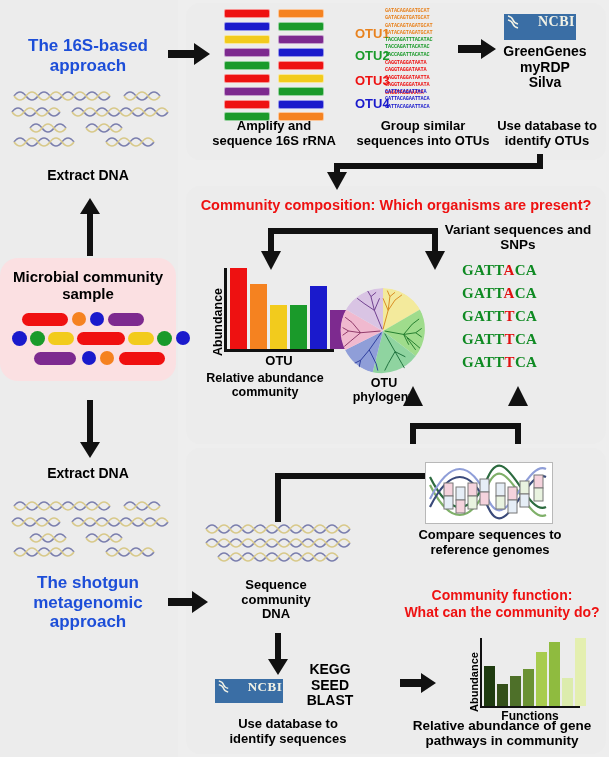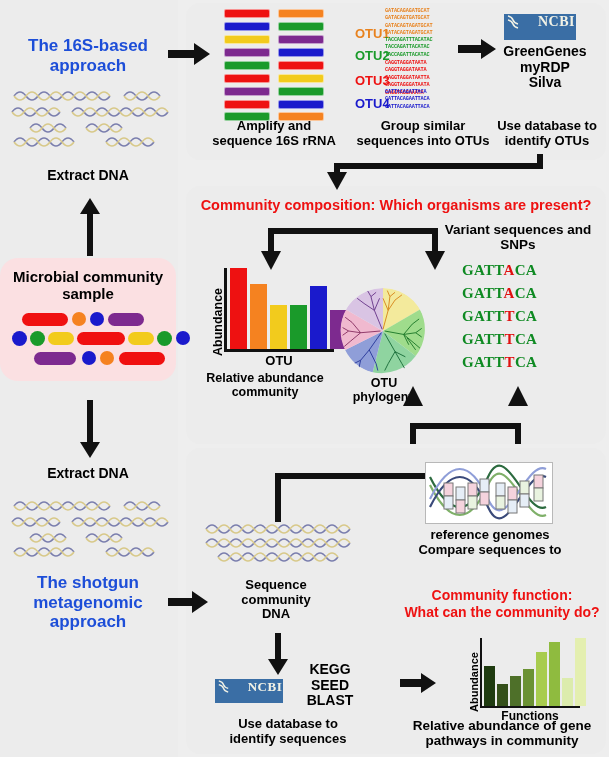--- a/index.html
+++ b/index.html
@@ -440,22 +440,22 @@
       <rect x="82" y="37" width="9" height="13" fill="#e6eef7"></rect>
       <rect x="94" y="18" width="9" height="13" fill="#e9f3e0"></rect>
       <rect x="94" y="31" width="9" height="13" fill="#e6eef7"></rect>
       <rect x="108" y="12" width="9" height="13" fill="#f5d3dd"></rect>
       <rect x="108" y="25" width="9" height="13" fill="#e9f3e0"></rect>
     </g>
   </svg>
 </div>
 
 <div class="lbl" style="left:408px;top:528px;width:164px;font-size:13px;">
+  <div>Compare sequences to</div>
   <div>reference genomes</div>
-  <div>Compare sequences to</div>
 </div>
 
 <svg width="22" height="42" style="position:absolute;left:267px;top:633px;" viewBox="0 0 22 42">
   <polygon points="11,42 21,26 14,26 14,0 8,0 8,26 1,26" fill="#111"></polygon>
 </svg>
 
 <div class="ncbi" style="left:215px;top:679px;width:68px;height:24px;">
   <svg width="15" height="15" viewBox="0 0 16 16">
     <path d="M3 2 C11 4 5 8 13 10 M3 6 C11 8 5 12 13 14" stroke="#f2f2e6" stroke-width="1.6" fill="none"></path>
   </svg>

